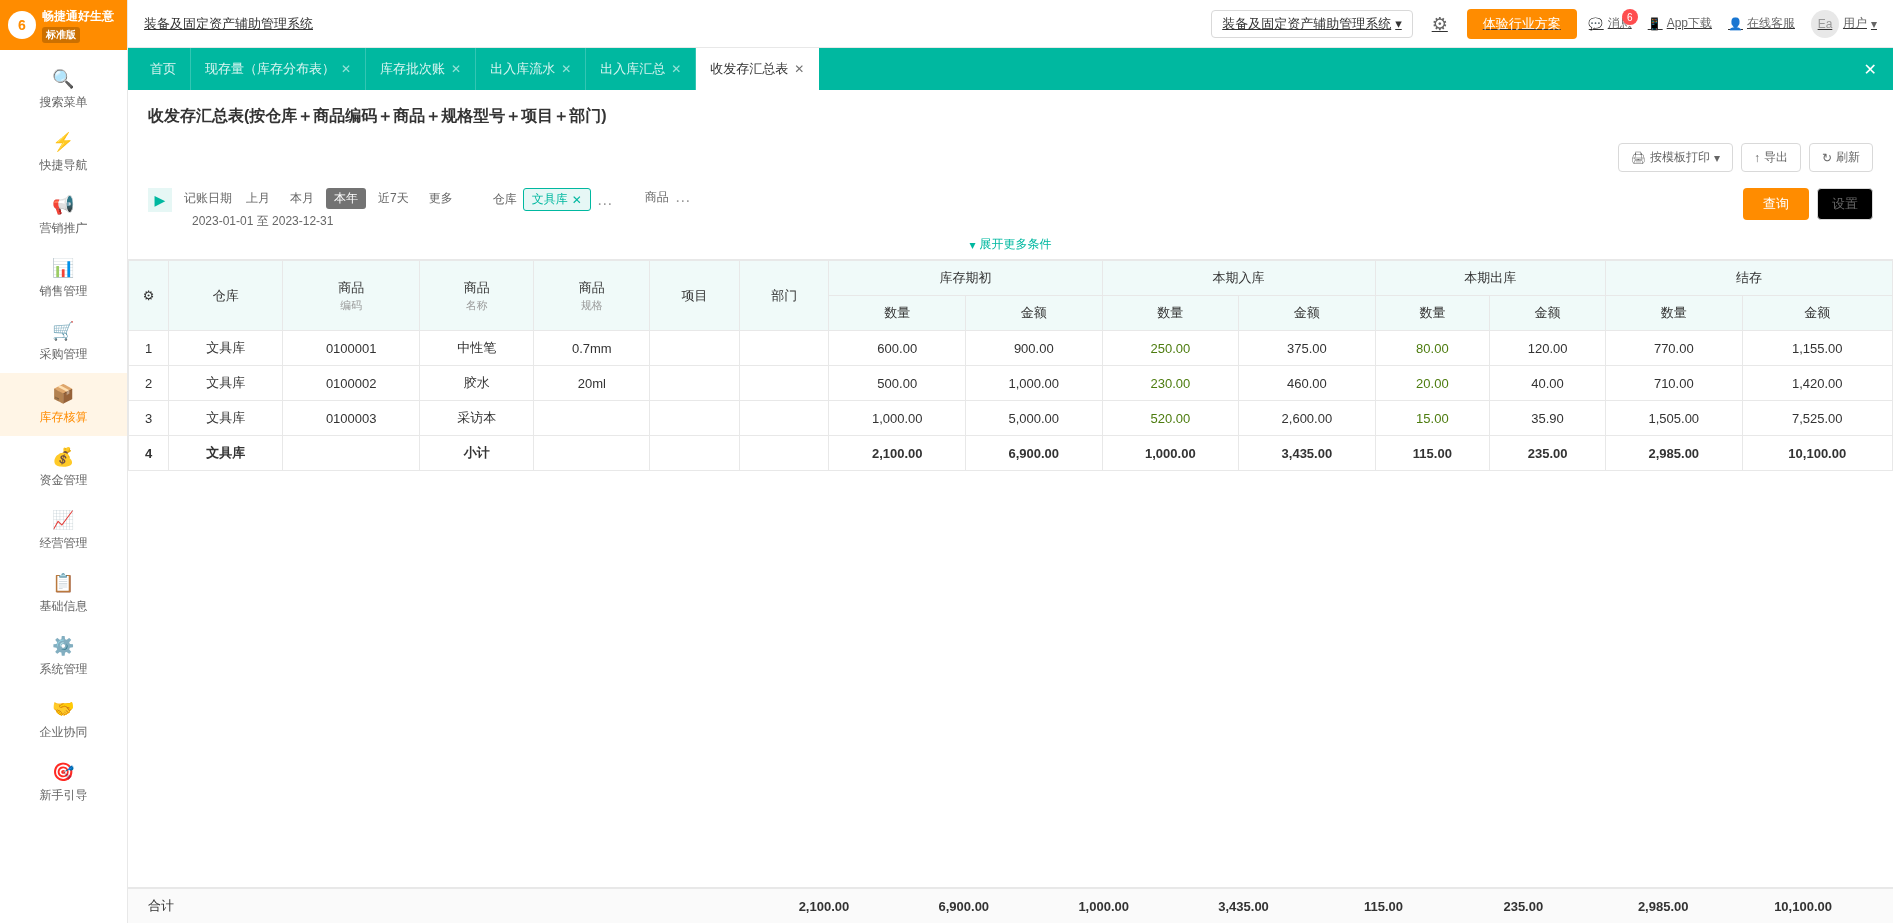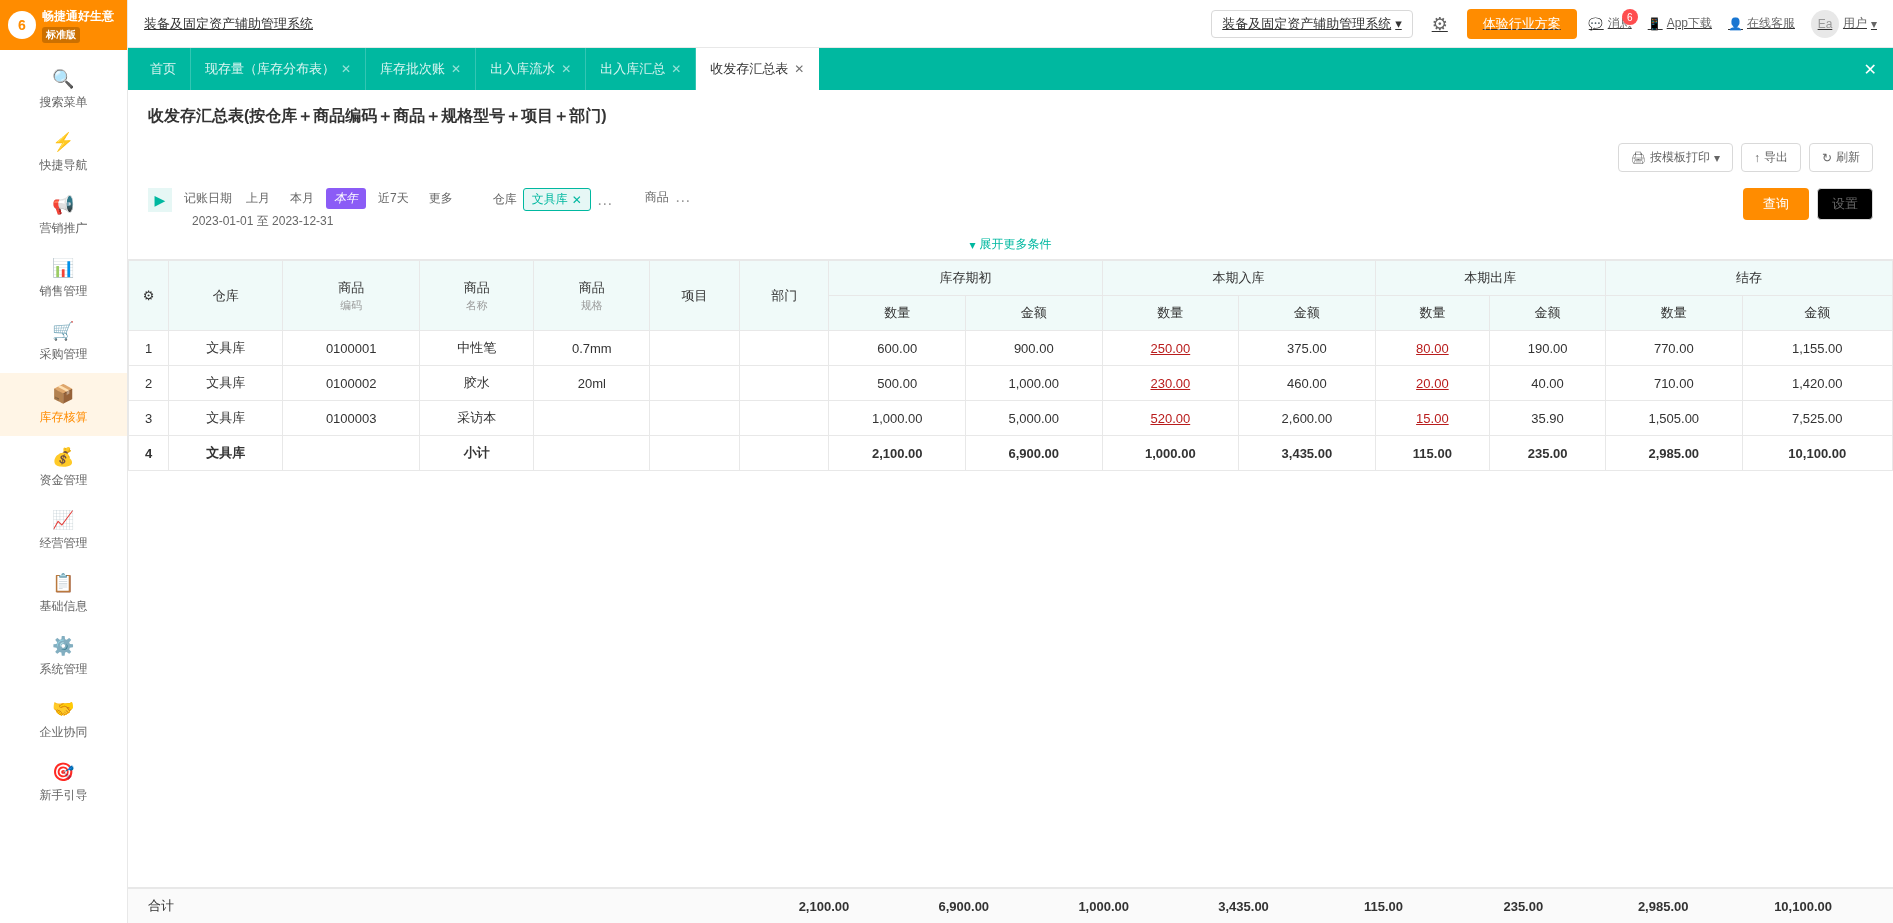--- a/index.html
+++ b/index.html
@@ -40,39 +40,39 @@
     
     .content { flex: 1; overflow: auto; background: #f5f5f5; padding: 0; display: flex; flex-direction: column; }
 
     
     .page-header { background: #fff; padding: 16px 20px 0; margin-bottom: 0; }
     .page-title { font-size: 16px; font-weight: bold; color: #333; margin-bottom: 12px; }
     .filter-toggle-btn { width: 24px; height: 24px; background: #e6f7f5; border: none; cursor: pointer; display: flex; align-items: center; justify-content: center; color: #00b8a0; font-size: 14px; flex-shrink: 0; }
     .filter-label { color: #666; font-size: 12px; }
     .date-shortcuts { display: flex; gap: 4px; align-items: flex-start; }
     .date-btn { padding: 2px 8px; border: none; border-radius: 3px; cursor: pointer; font-size: 12px; background: transparent; color: #666; }
-    .date-btn.active { background: #8b5cf6; color: #fff; border-radius: 3px; font-style: italic; }
+    .date-btn.active { background: #737373; color: #fff; border-radius: 3px; }
     .date-range { color: #666; font-size: 12px; margin-left: 4px; }
     .filter-tag { background: #e6f7f5; color: #00b8a0; border: 1px solid #00b8a0; border-radius: 3px; padding: 2px 8px; font-size: 12px; display: flex; align-items: center; gap: 4px; }
     .filter-tag-close { cursor: pointer; font-size: 12px; }
     .filter-more { color: #999; cursor: pointer; font-size: 16px; }
     .btn-query { background: #ff8c00; color: #fff; border: none; border-radius: 4px; padding: 6px 20px; cursor: pointer; font-size: 13px; }
     .btn-settings { background: #000000; color: #666; border: 1px solid #d9d9d9; border-radius: 4px; padding: 6px 14px; cursor: pointer; font-size: 13px; }
     .btn-print { background: #fff; color: #666; border: 1px solid #d9d9d9; border-radius: 4px; padding: 5px 12px; cursor: pointer; font-size: 12px; display: flex; align-items: center; gap: 4px; }
     .btn-export { background: #fff; color: #666; border: 1px solid #d9d9d9; border-radius: 4px; padding: 5px 12px; cursor: pointer; font-size: 12px; display: flex; align-items: center; gap: 4px; }
     .btn-refresh { background: #fff; color: #666; border: 1px solid #d9d9d9; border-radius: 4px; padding: 5px 12px; cursor: pointer; font-size: 12px; display: flex; align-items: center; gap: 4px; }
 
     
     .table-container { flex: 1; background: #fff; margin: 0 0 0 0; overflow: auto; }
     table { width: 100%; border-collapse: collapse; font-size: 13px; }
     thead tr { background: #f0faf9; }
     th { padding: 8px 10px; text-align: center; border: 1px solid #e8e8e8; color: #333; font-weight: normal; white-space: nowrap; }
     td { padding: 8px 10px; text-align: center; border: 1px solid #e8e8e8; color: #333; white-space: nowrap; }
     .row-subtotal td { font-weight: bold; }
-    .underline-val { text-decoration: underline; cursor: pointer; color: #b91c1c; }
+    .underline-val { cursor: pointer; color: #4d7c0f; }
     .settings-icon-cell { width: 40px; background: #f0faf9; }
 
     
     .table-footer { background: #fafafa; border-top: 2px solid #e8e8e8; display: flex; align-items: center; padding: 8px 20px; font-size: 13px; gap: 0; flex-shrink: 0; }
     .footer-label { color: #333; font-weight: normal; padding-right: 20px; }
     .footer-val { flex: 1; text-align: center; font-weight: bold; color: #333; padding: 0 10px; }
   </style>
 </head>
 <body>
 
@@ -292,21 +292,21 @@
     <td>0100001</td>
     <td>中性笔</td>
     <td>0.7mm</td>
     <td></td>
     <td></td>
     <td>600.00</td>
     <td>900.00</td>
     <td><span class="underline-val">250.00</span></td>
     <td>375.00</td>
     <td><span class="underline-val">80.00</span></td>
-    <td>190.00</td>
+    <td>120.00</td>
     <td>770.00</td>
     <td>1,155.00</td>
   </tr>
             <tr>
     <td>2</td>
     <td>文具库</td>
     <td>0100002</td>
     <td>胶水</td>
     <td>20ml</td>
     <td></td>

